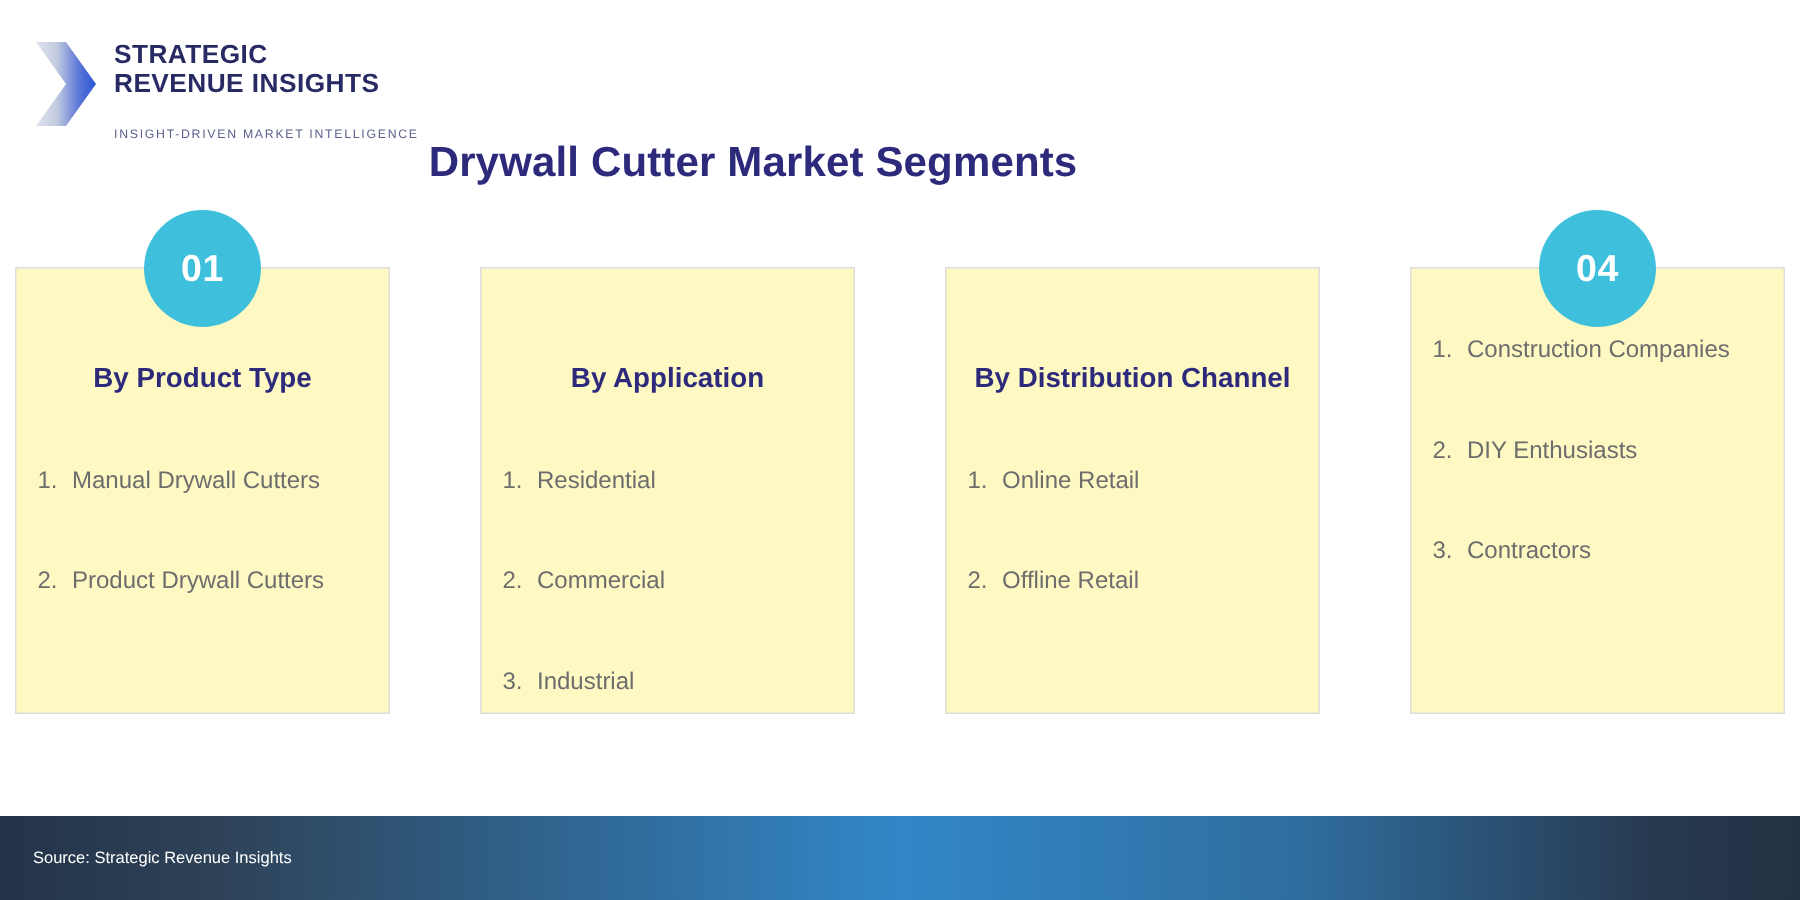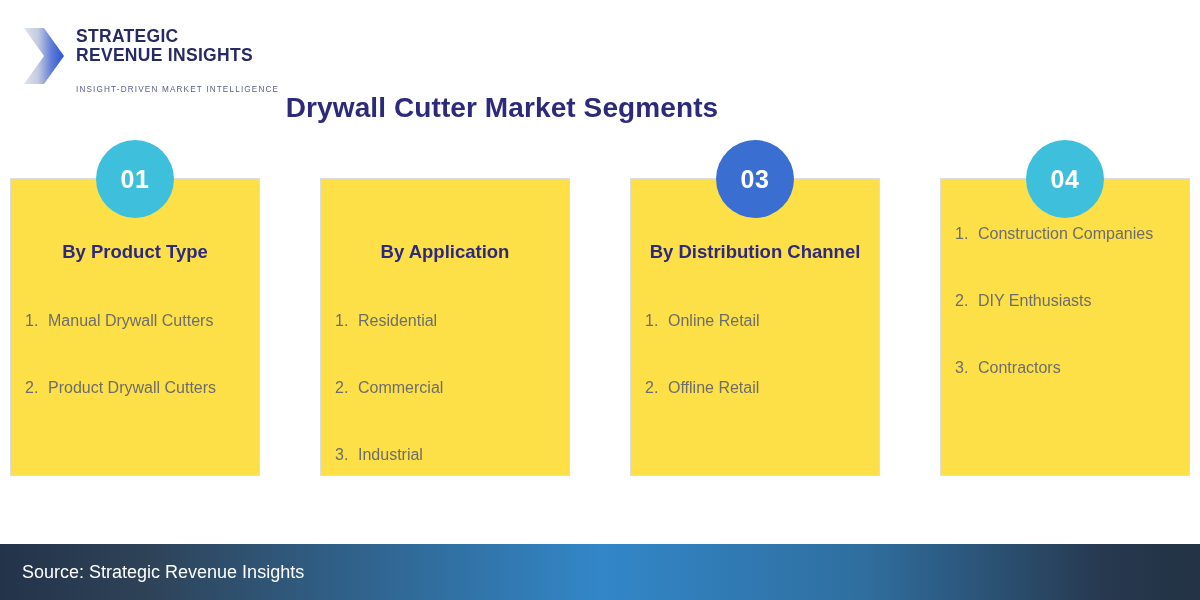--- a/index.html
+++ b/index.html
@@ -69,21 +69,21 @@
     width: 1180px;
     display: flex;
     gap: 60px;
   }
   .card {
     position: relative;
     width: 296px;
     height: 298px;
     box-sizing: border-box;
     border: 1px solid #dddddd;
-    background: #fde047;
+    background: #fef9c3;
   }
   .card-badge {
     position: absolute;
     top: -39px;
     left: 50%;
     transform: translateX(-50%);
     width: 78px;
     height: 78px;
     border-radius: 50%;
     display: flex;
@@ -133,21 +133,21 @@
     height: 56px;
     background: linear-gradient(to right, #23334a 0%, #2e4257 12%, #3287c8 50%, #2f6e9f 72%, #27394f 92%, #233244 100%);
     display: flex;
     align-items: center;
     justify-content: space-between;
     box-sizing: border-box;
     padding: 0 22px;
   }
   .footer-text {
     color: #ffffff;
-    font-size: 18px;
+    font-size: 11px;
     white-space: nowrap;
   }
 </style>
 </head>
 <body>
 
 <div id="logo-block">
   <span id="logo-mark">
     <svg width="44" height="60" viewBox="0 0 44 60" xmlns="http://www.w3.org/2000/svg">
       <defs>
@@ -181,21 +181,20 @@
     </div>
     <div class="card">
       <div class="card-heading">By Application</div>
       <ul class="card-list">
         <li>Residential</li>
         <li>Commercial</li>
         <li>Industrial</li>
       </ul>
     </div>
     <div class="card">
-      <div class="card-badge" style="background: rgb(58, 111, 209);">03</div>
       <div class="card-heading">By Distribution Channel</div>
       <ul class="card-list">
         <li>Online Retail</li>
         <li>Offline Retail</li>
       </ul>
     </div>
     <div class="card">
       <div class="card-badge" style="background: rgb(62, 192, 220);">04</div>
       <ul class="card-list">
         <li>Construction Companies</li>

